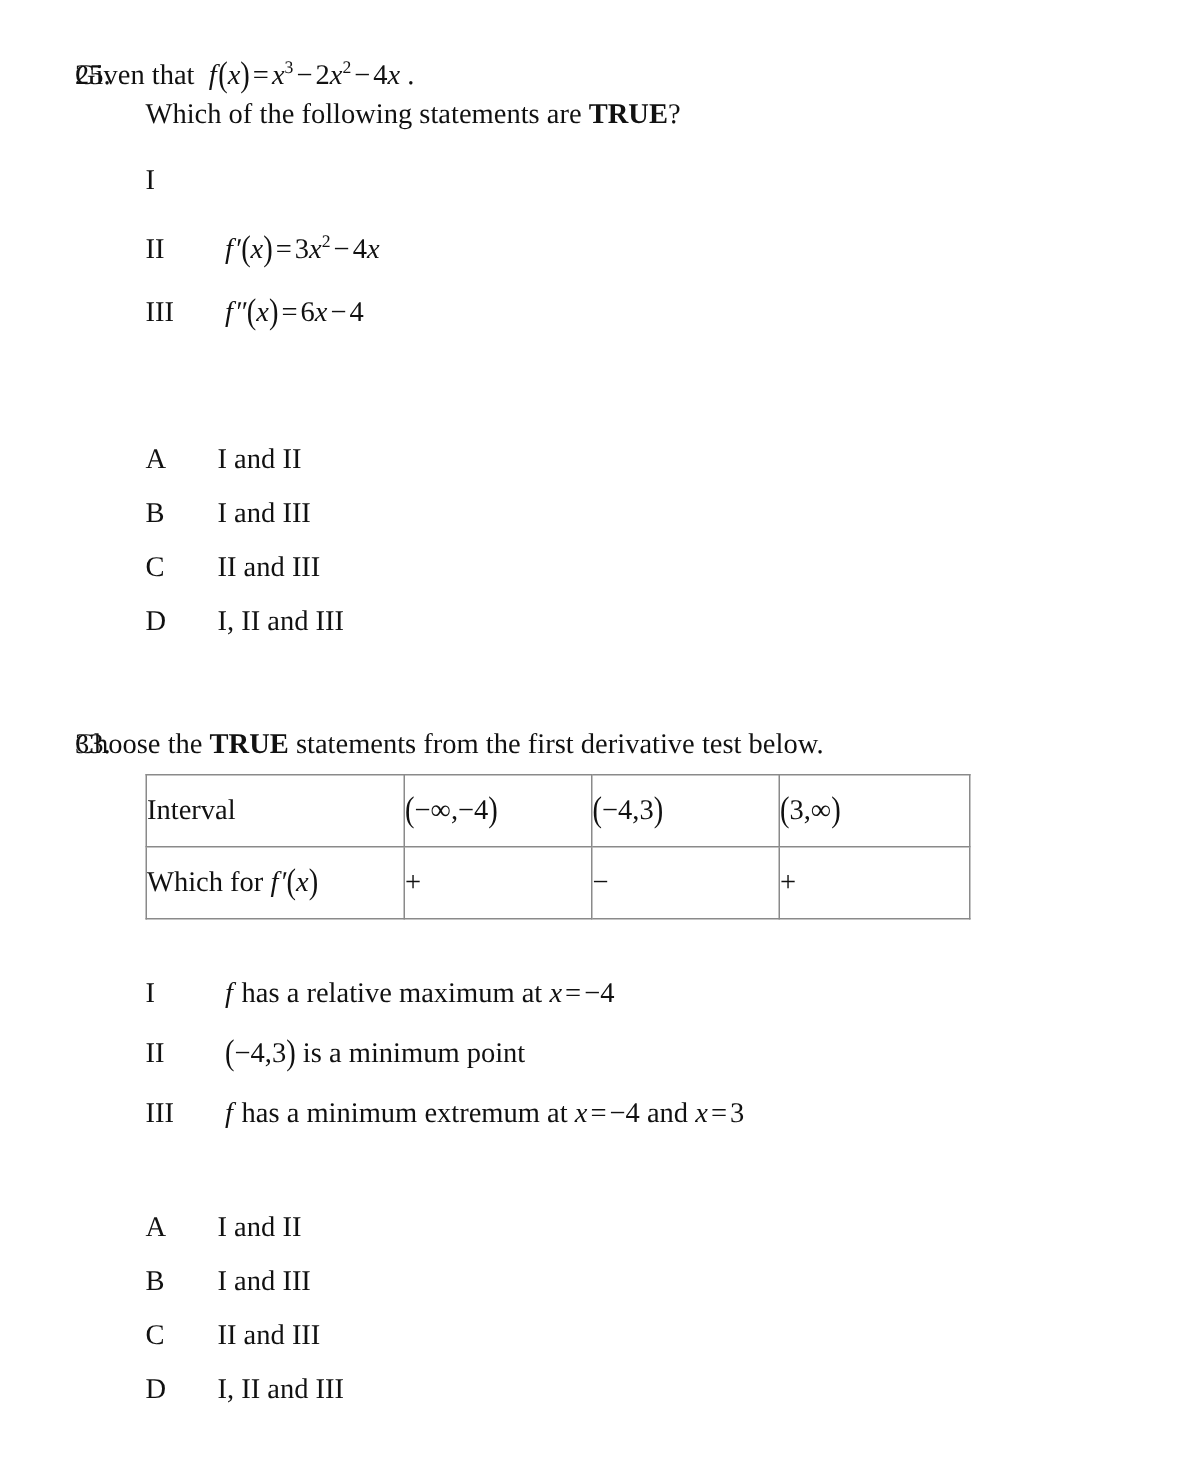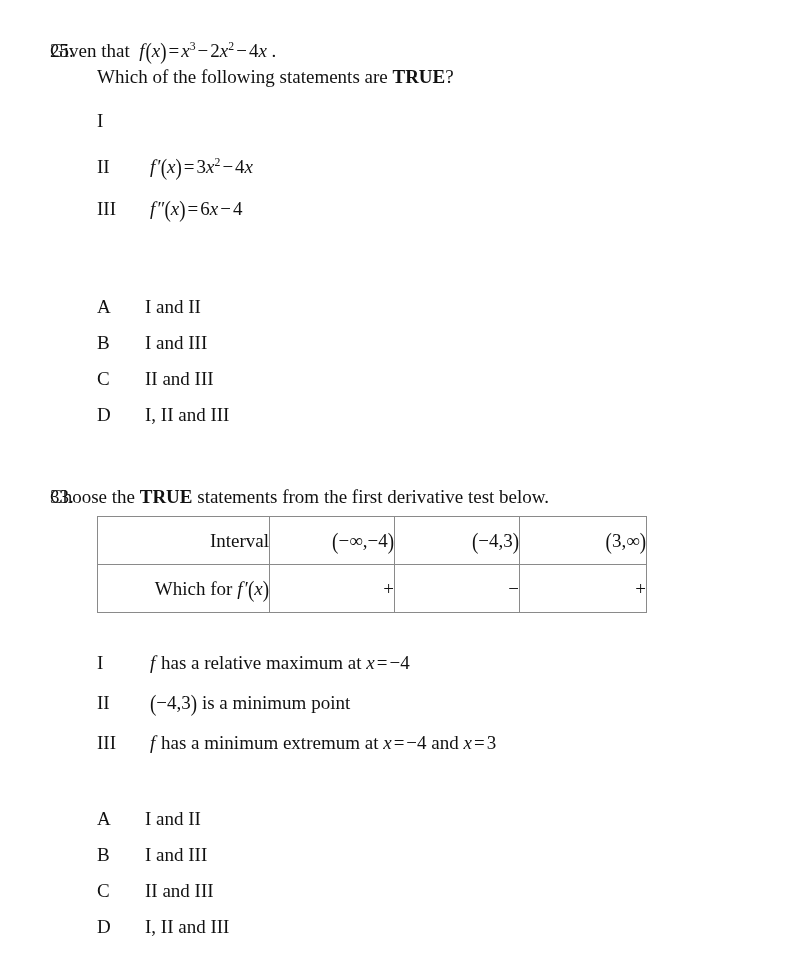--- a/index.html
+++ b/index.html
@@ -118,21 +118,21 @@
     position: absolute;
     left: 97px;
     top: 516px;
     width: 549px;
     border-collapse: collapse;
     table-layout: fixed;
     background: #ffffff;
   }
   .dtable td {
     border: 1px solid #8a8a8a;
-    text-align: right;
+    text-align: left;
     vertical-align: middle;
     font-size: 19px;
     color: #111111;
     padding: 0;
   }
   .dtable tr { height: 48px; }
   .dtable col.c0 { width: 172px; }
   .dtable col.c1 { width: 125px; }
   .dtable col.c2 { width: 125px; }
   .dtable col.c3 { width: 127px; }

